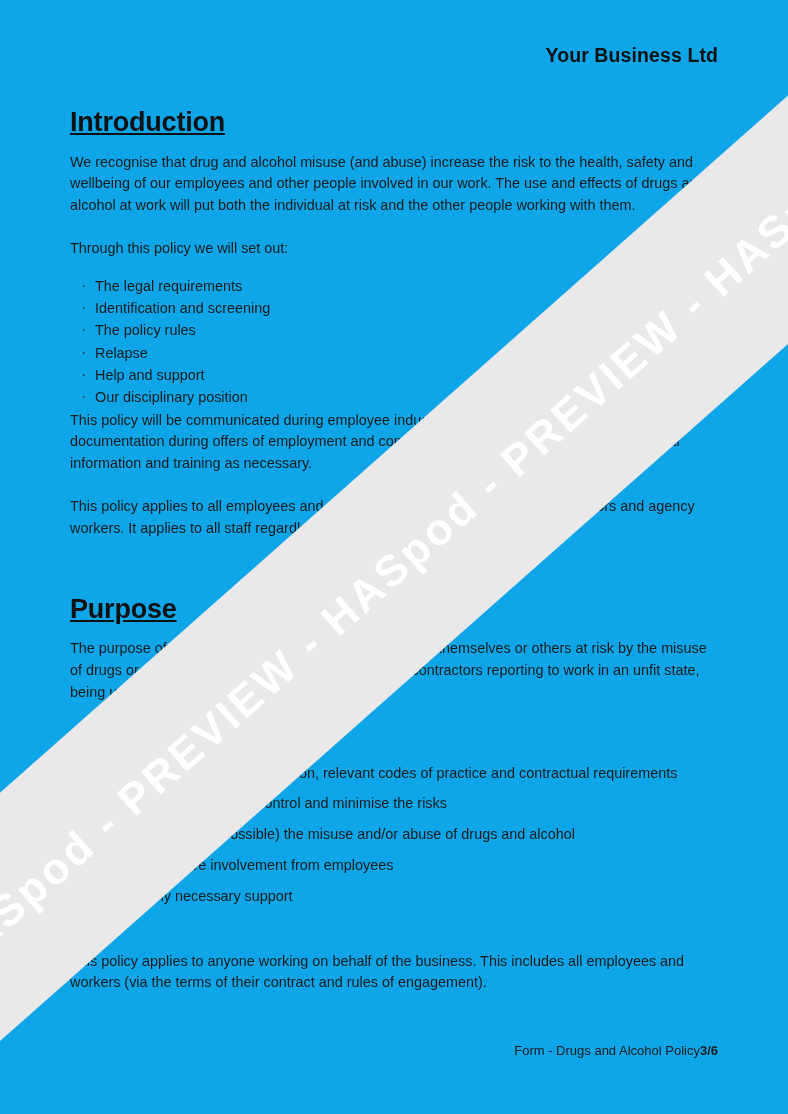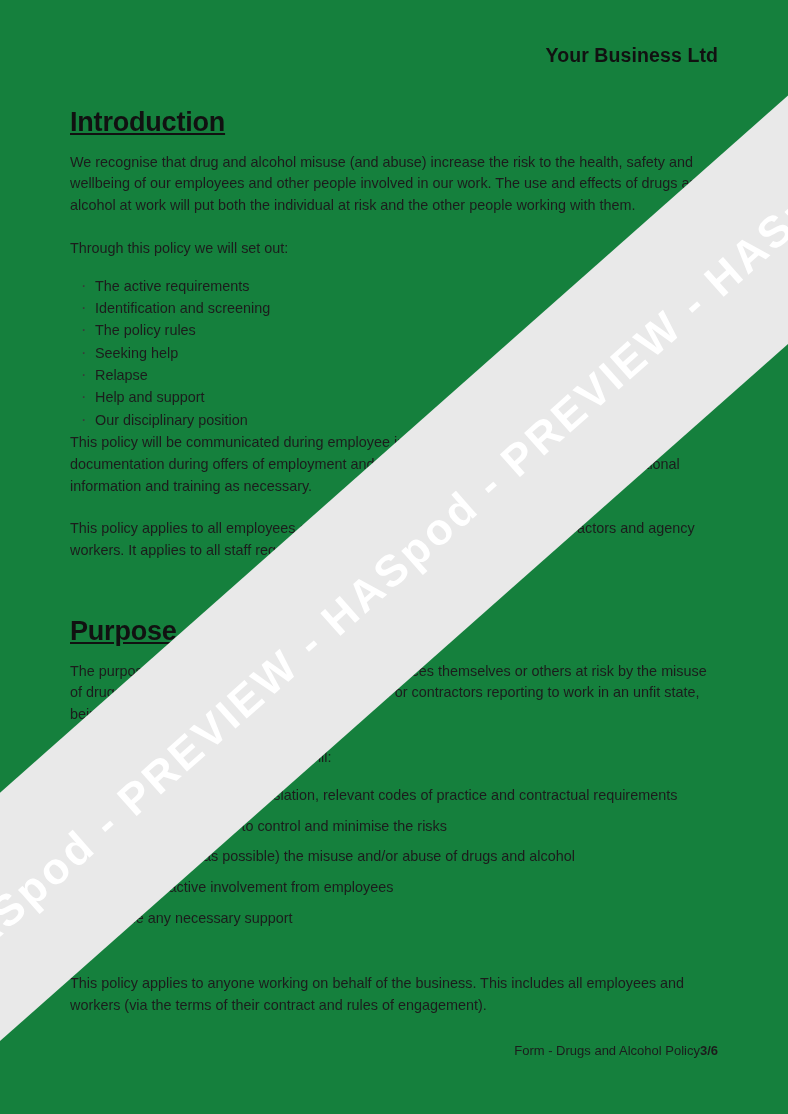--- a/index.html
+++ b/index.html
@@ -9,21 +9,21 @@
   }
   body {
     font-family: "Liberation Sans", sans-serif;
     color: #1a1a1a;
   }
 
   #page {
     position: relative;
     width: 788px;
     height: 1114px;
-    background: #15803d;
+    background: #0ea5e9;
     overflow: hidden;
   }
 
   
   #watermark {
     position: absolute;
     left: -260px;
     top: 470px;
     width: 1320px;
     height: 186px;
@@ -145,24 +145,23 @@
 
     <div class="flow">
 
       <h1 class="section-heading">Introduction</h1>
 
       <p class="para">We recognise that drug and alcohol misuse (and abuse) increase the risk to the health, safety and wellbeing of our employees and other people involved in our work. The use and effects of drugs and alcohol at work will put both the individual at risk and the other people working with them.</p>
 
       <p class="para tight">Through this policy we will set out:</p>
 
       <ul class="bullets gap-top">
-        <li>The active requirements</li>
+        <li>The legal requirements</li>
         <li>Identification and screening</li>
         <li>The policy rules</li>
-        <li>Seeking help</li>
         <li>Relapse</li>
         <li>Help and support</li>
         <li>Our disciplinary position</li>
       </ul>
 
       <p class="para">This policy will be communicated during employee inductions and as part of contractual documentation during offers of employment and contract agreements. We will provide additional information and training as necessary.</p>
 
       <p class="para">This policy applies to all employees and workers including contractors, subcontractors and agency workers. It applies to all staff regardless of rank, experience, or position.</p>
 
       <div class="spacer-before-heading"></div>

